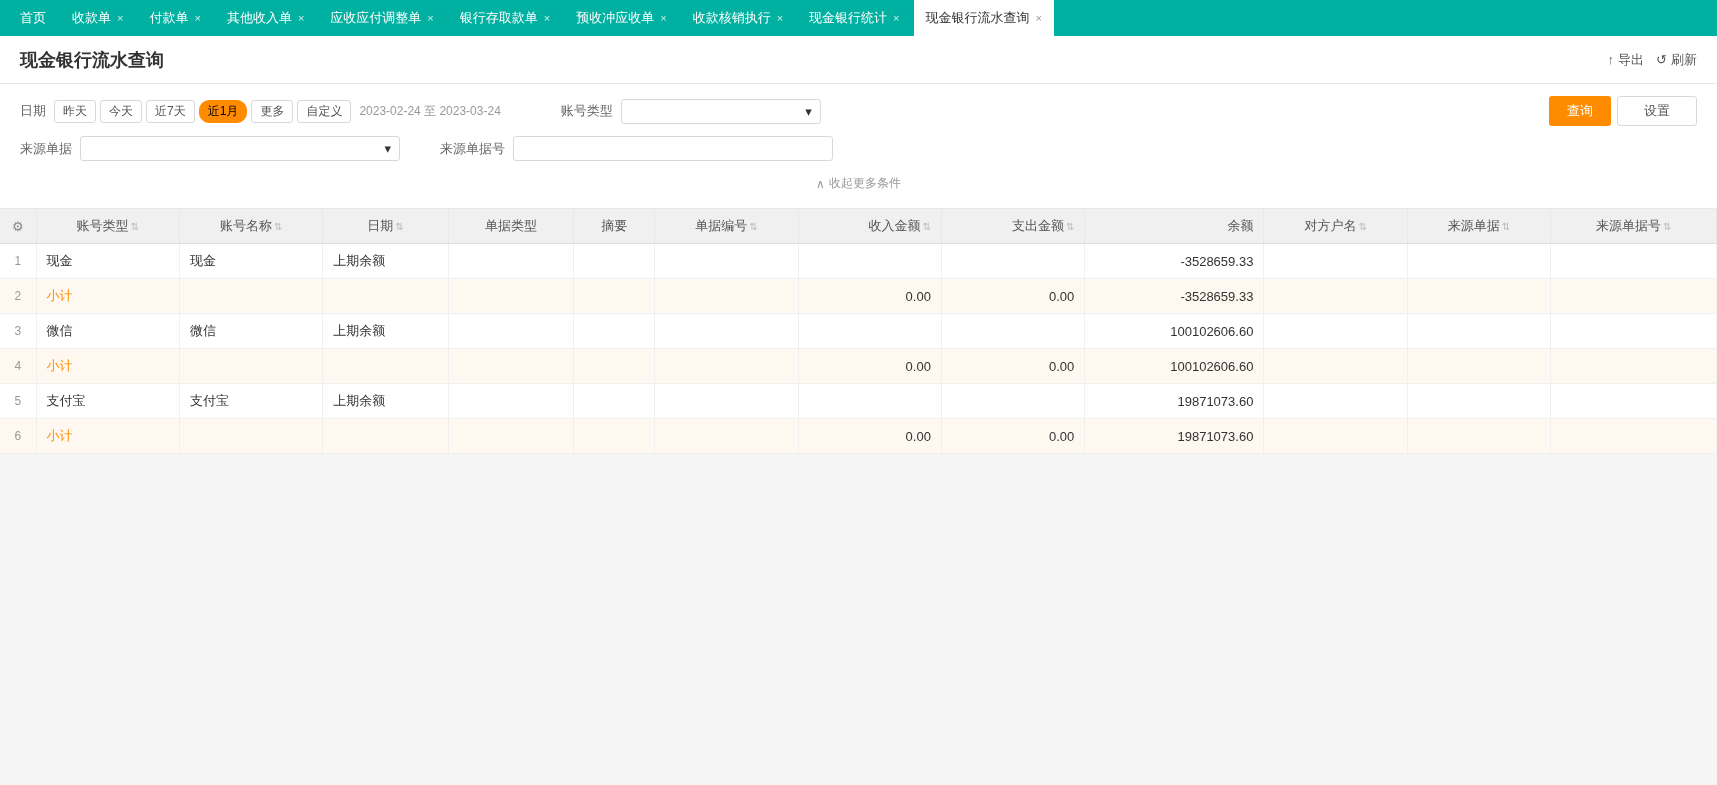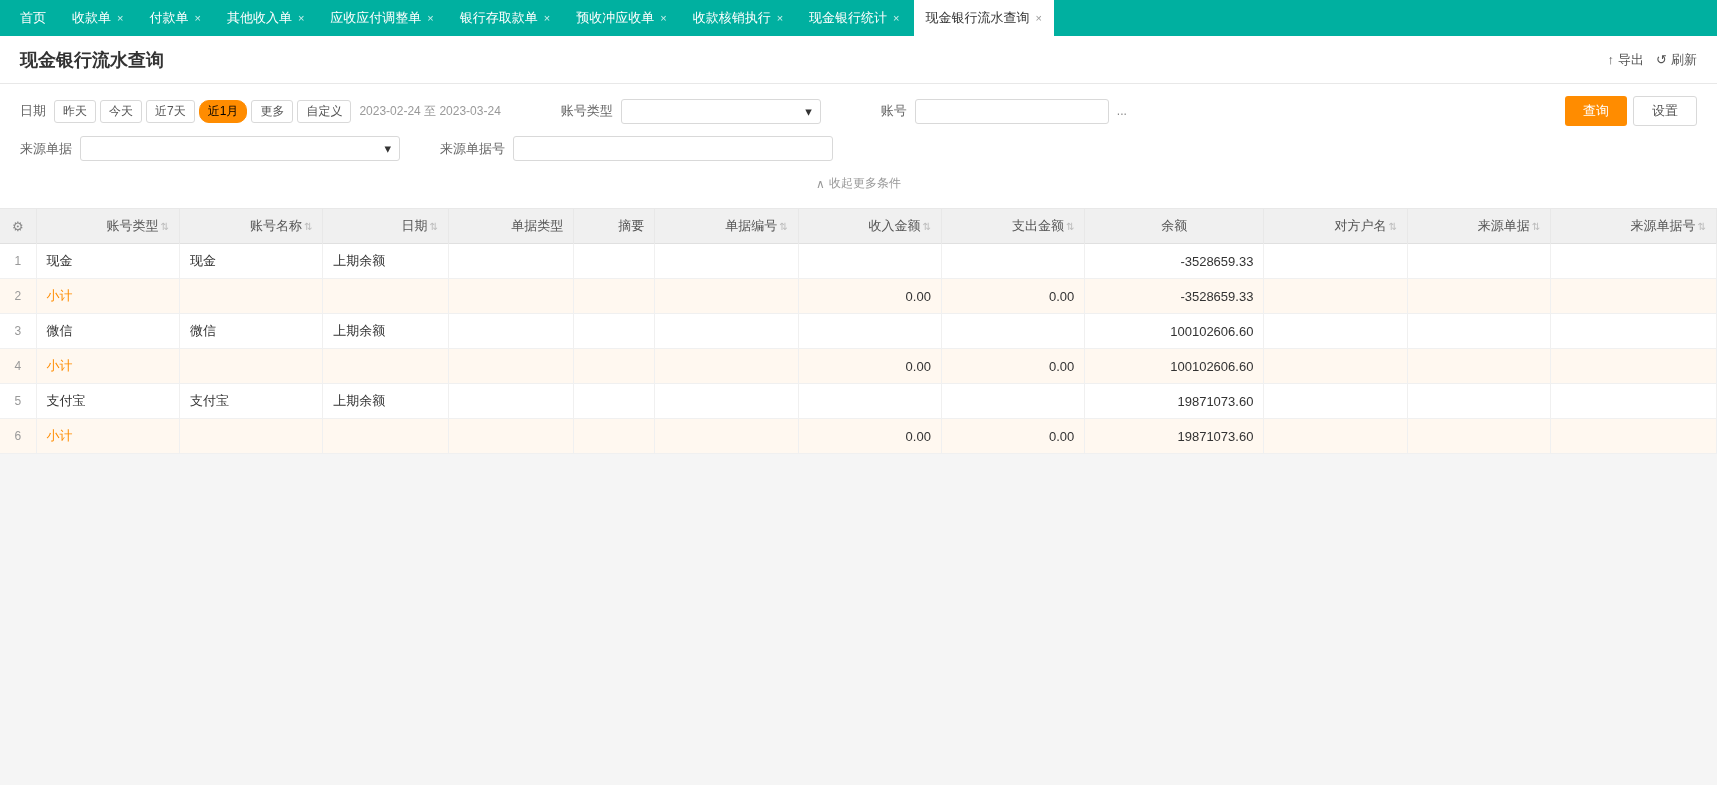--- a/index.html
+++ b/index.html
@@ -154,21 +154,21 @@
       border-radius: 3px;
       padding: 6px 18px;
       cursor: pointer;
       font-size: 13px;
     }
     .btn-setting {
       background: #fff;
       color: #555;
       border: 1px solid #d9d9d9;
       border-radius: 3px;
-      padding: 5px 18px;
+      padding: 5px 26px;
       cursor: pointer;
       font-size: 13px;
     }
     .query-btns {
       display: flex;
       gap: 6px;
       margin-left: auto;
     }
 
     
@@ -181,21 +181,21 @@
       width: 100%;
       border-collapse: collapse;
       font-size: 13px;
     }
     thead tr {
       background: #f0f0f0;
       border-bottom: 1px solid #e0e0e0;
     }
     thead th {
       padding: 8px 10px;
-      text-align: right;
+      text-align: center;
       font-weight: normal;
       color: #555;
       border-right: 1px solid #e8e8e8;
       white-space: nowrap;
     }
     thead th .sort-icon { color: #bbb; font-size: 10px; margin-left: 2px; }
     tbody tr {
       border-bottom: 1px solid #f0f0f0;
     }
     tbody tr.subtotal {
@@ -286,25 +286,20 @@
     </div>
 
     <div class="filter-group" style="margin-left: 40px;">
       <span class="filter-label">账号类型</span>
       <div class="filter-select" style="min-width:200px;">
         <span class="placeholder"></span>
         <span>▾</span>
       </div>
     </div>
 
-    <div class="filter-group" style="margin-left: 40px;">
-      <span class="filter-label">账号</span>
-      <input type="text" class="filter-input" style="min-width: 180px;">
-      <span class="more-btn">...</span>
-    </div>
 
     <div class="query-btns">
       <button class="btn-query">查询</button>
       <button class="btn-setting">设置</button>
     </div>
   </div>
 
   <div class="filter-row">
     <div class="filter-group">
       <span class="filter-label">来源单据</span>
@@ -349,21 +344,21 @@
         </th>
         <th>
           <span>单据编号</span><span class="sort-icon">⇅</span>
         </th>
         <th style="text-align:right;">
           <span>收入金额</span><span class="sort-icon">⇅</span>
         </th>
         <th style="text-align:right;">
           <span>支出金额</span><span class="sort-icon">⇅</span>
         </th>
-        <th style="text-align:center;">
+        <th style="text-align:right;">
           <span>余额</span>
         </th>
         <th>
           <span>对方户名</span><span class="sort-icon">⇅</span>
         </th>
         <th>
           <span>来源单据</span><span class="sort-icon">⇅</span>
         </th>
         <th>
           <span>来源单据号</span><span class="sort-icon">⇅</span>

